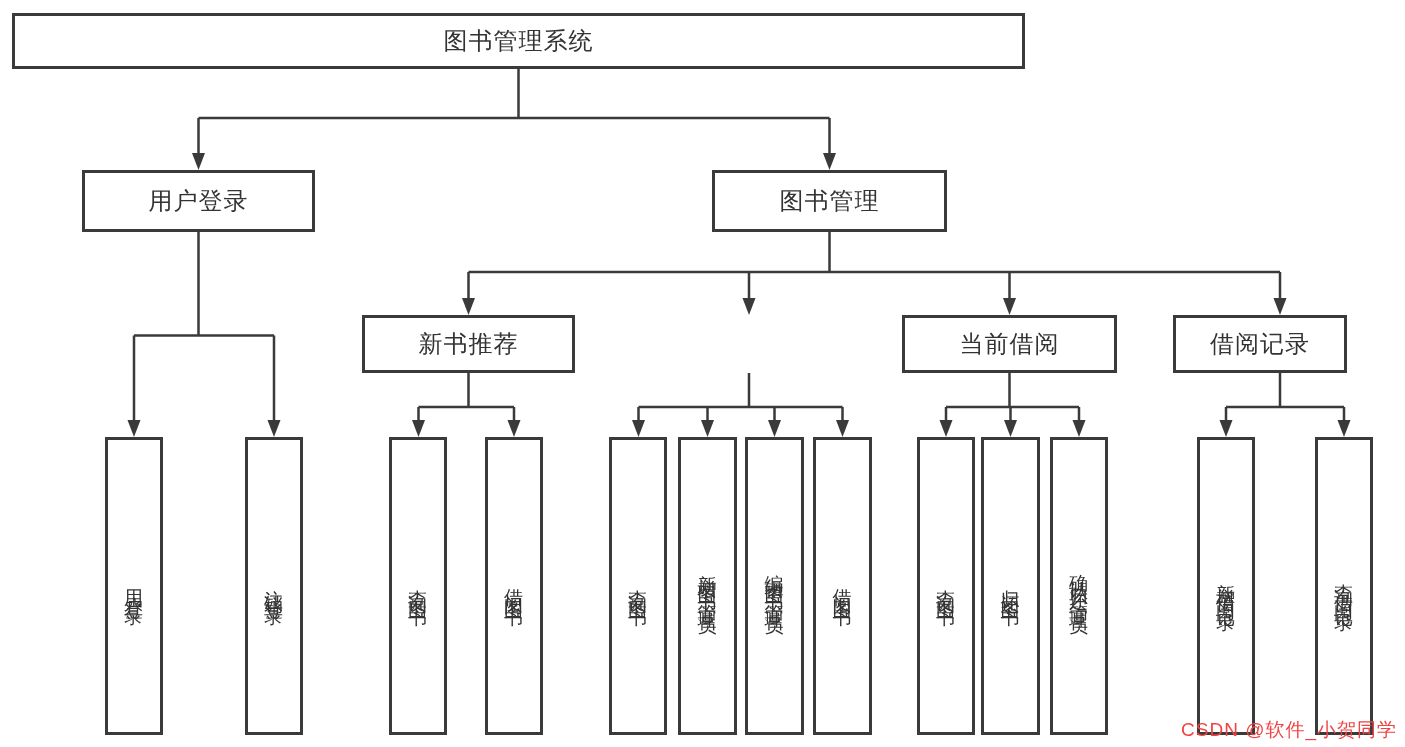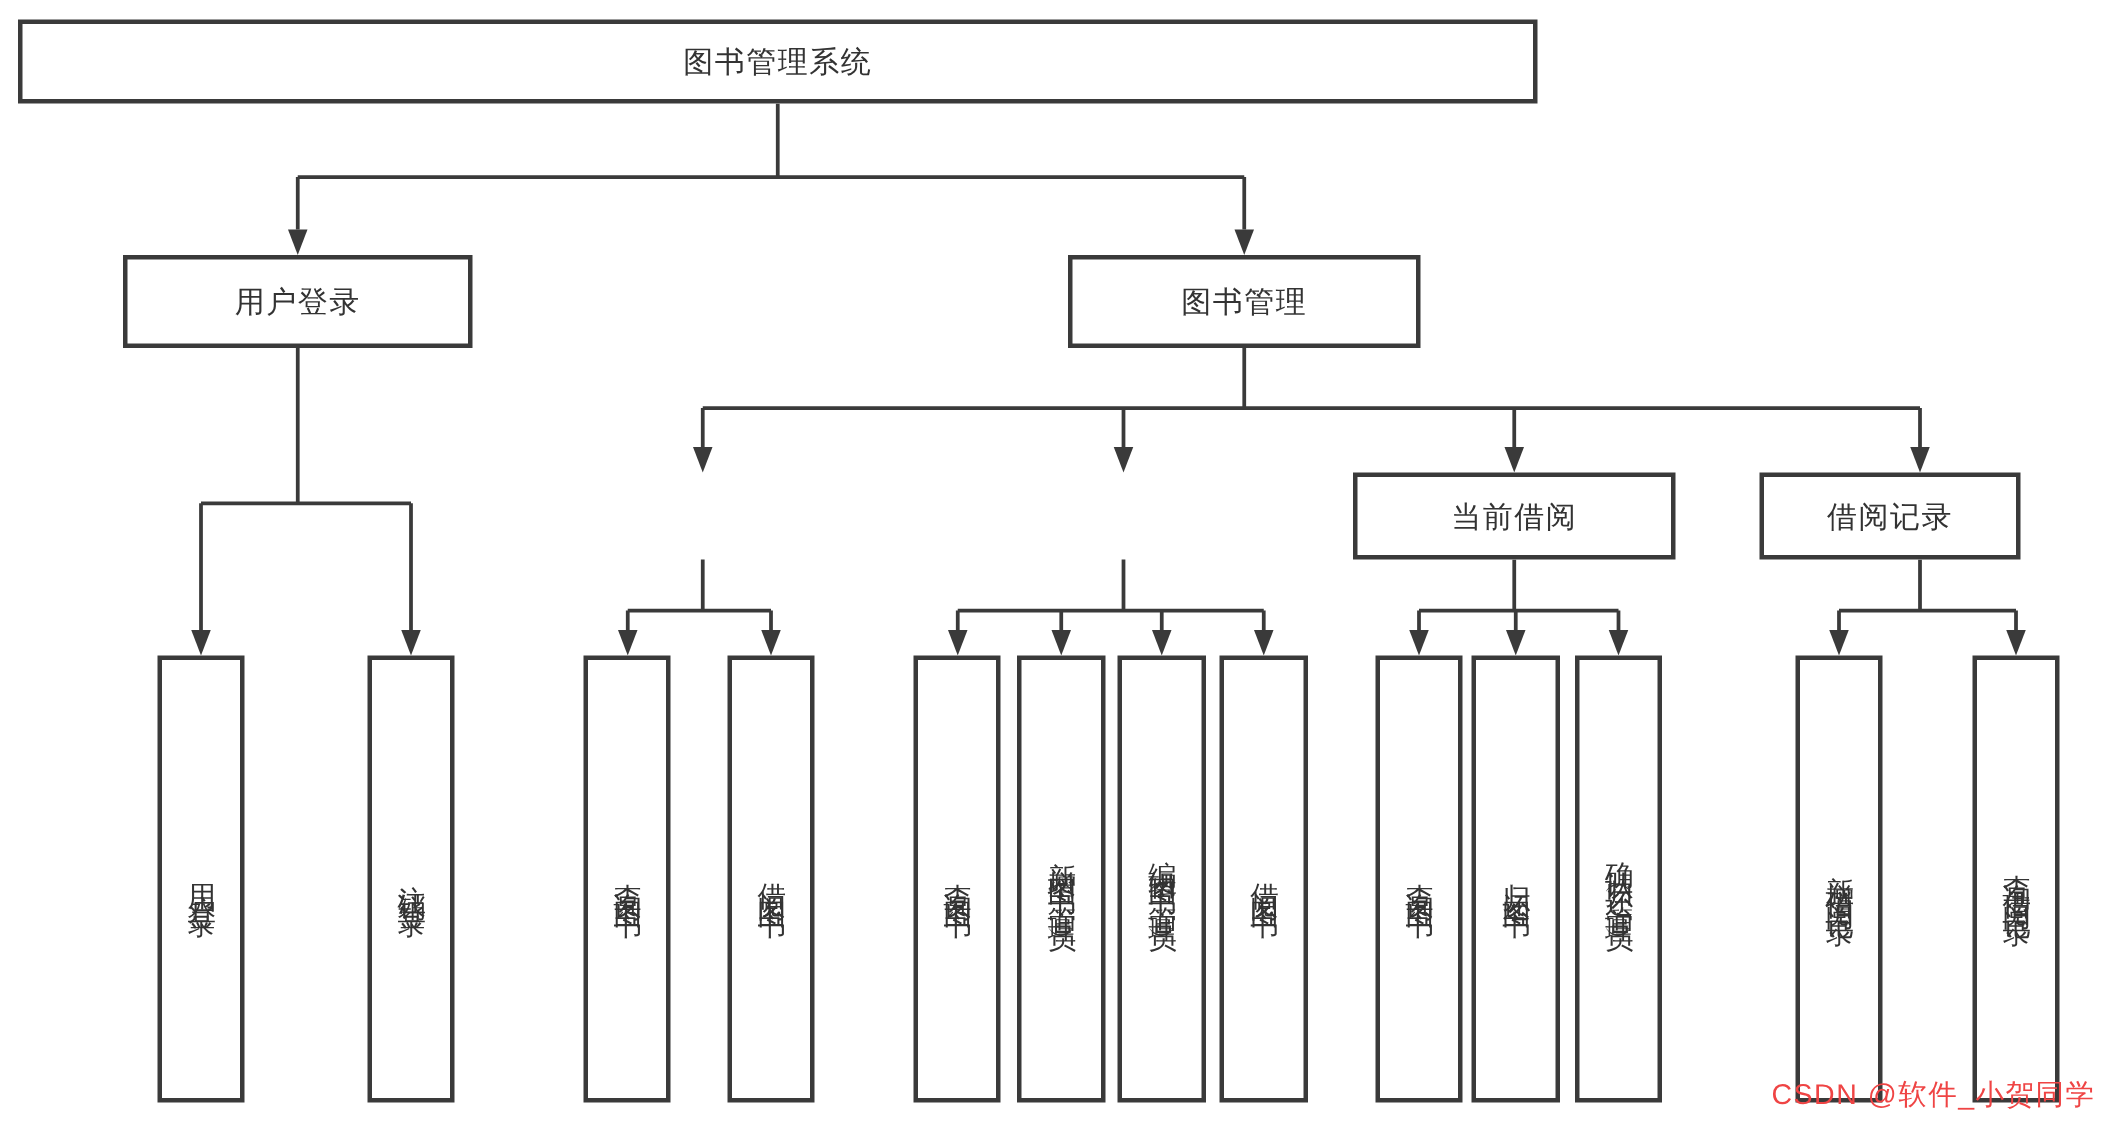--- a/index.html
+++ b/index.html
@@ -24,21 +24,21 @@
     position: absolute;
     box-sizing: border-box;
     border: 3px solid #3a3a3a;
     background: #ffffff;
     display: flex;
     align-items: center;
     justify-content: center;
     color: #333333;
   }
   .node.h span {
-    font-size: 20px;
+    font-size: 24px;
     letter-spacing: 1px;
     white-space: nowrap;
   }
   .node.v span {
     writing-mode: vertical-rl;
     font-size: 19px;
     letter-spacing: 6px;
     line-height: 1;
     white-space: nowrap;
   }
@@ -107,20 +107,23 @@
     <span>图书管理系统</span>
   </div>
 
   <div class="node h" style="left:82px; top:170px; width:233px; height:62px;">
     <span>用户登录</span>
   </div>
   <div class="node h" style="left:712px; top:170px; width:235px; height:62px;">
     <span>图书管理</span>
   </div>
 
+  <div class="node h" style="left:362px; top:315px; width:213px; height:58px;">
+    <span>新书推荐</span>
+  </div>
   <div class="node h" style="left:902px; top:315px; width:215px; height:58px;">
     <span>当前借阅</span>
   </div>
   <div class="node h" style="left:1173px; top:315px; width:174px; height:58px;">
     <span>借阅记录</span>
   </div>
 
   <div class="node v" style="left:105px; top:437px; width:58px; height:298px;">
     <span>用户登录</span>
   </div>

